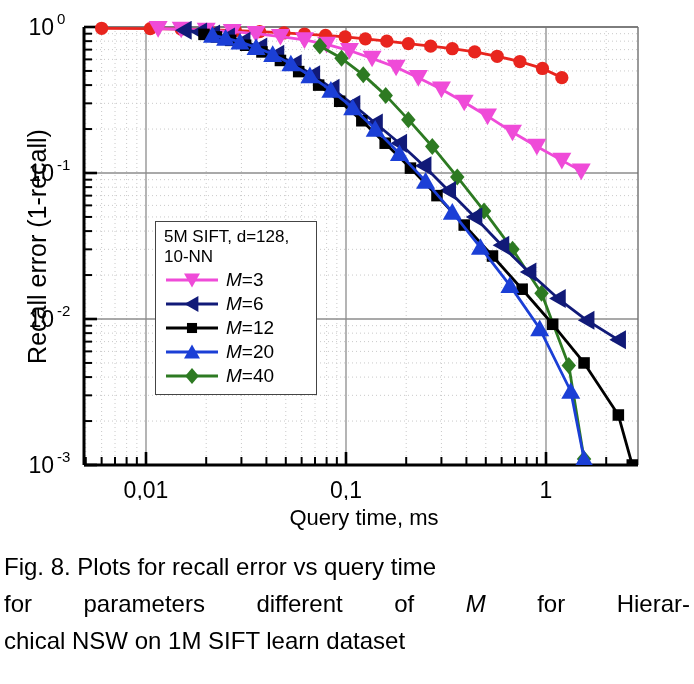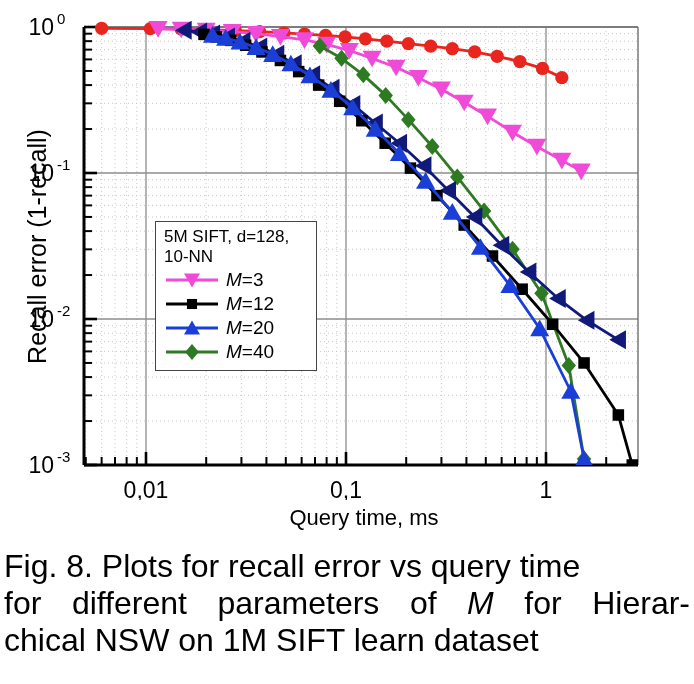--- a/index.html
+++ b/index.html
@@ -56,21 +56,21 @@
   }
   #legend .swatch svg{position:absolute;left:0;top:0;}
   #legend .lbl{
     font-size:19px;margin-left:6px;white-space:nowrap;
   }
   #legend .lbl i{font-style:italic;}
 
   
   #caption{
     position:absolute;left:4px;top:548px;width:686px;
-    font-size:32px;line-height:37px;
+    font-size:24px;line-height:37px;
     text-align:justify;
   }
   #caption .ln{display:block;}
   #caption .j{
     display:flex;justify-content:space-between;align-items:flex-end;
   }
   #watermark{
     position:absolute;left:466px;top:622px;
     font-size:19px;color:#b9b9b9;white-space:nowrap;
     letter-spacing:1px;
@@ -364,20 +364,29 @@
               <svg width="56" height="20">
                 <line x1="2" y1="10" x2="54" y2="10" stroke="#ef4bd8" stroke-width="2.8"></line>
                 <polygon points="20,3.5999999999999996 36,3.5999999999999996 28,17.6" fill="#ef4bd8"></polygon>
               </svg>
             </span>
             <span class="lbl"><i>M</i>=3</span>
           </div>
           <div class="row">
             <span class="swatch">
               <svg width="56" height="20">
+                <line x1="2" y1="10" x2="54" y2="10" stroke="#111a78" stroke-width="2.8"></line>
+                <polygon points="34.4,2 34.4,18 20.4,10" fill="#111a78"></polygon>
+              </svg>
+            </span>
+            <span class="lbl"><i>M</i>=6</span>
+          </div>
+          <div class="row">
+            <span class="swatch">
+              <svg width="56" height="20">
                 <line x1="2" y1="10" x2="54" y2="10" stroke="#000000" stroke-width="2.8"></line>
                 <rect x="22.96" y="4.96" width="10.08" height="10.08" fill="#000000"></rect>
               </svg>
             </span>
             <span class="lbl"><i>M</i>=12</span>
           </div>
           <div class="row">
             <span class="swatch">
               <svg width="56" height="20">
                 <line x1="2" y1="10" x2="54" y2="10" stroke="#1b3fd6" stroke-width="2.8"></line>
@@ -396,22 +405,22 @@
             <span class="lbl"><i>M</i>=40</span>
           </div>
         </div>
     </div>
   </div>
 
   <div id="caption">
     <span class="ln">Fig. 8. Plots for recall error vs query time</span>
     <span class="ln j">
       <span>for</span>
+      <span>parameters</span>
       <span>different</span>
-      <span>parameters</span>
       <span>of</span>
       <span style="font-style:italic">M</span>
       <span>for</span>
       <span>Hierar-</span>
     </span>
     <span class="ln">chical NSW on 1M SIFT learn dataset</span>
   </div>
 
 
 </div>

